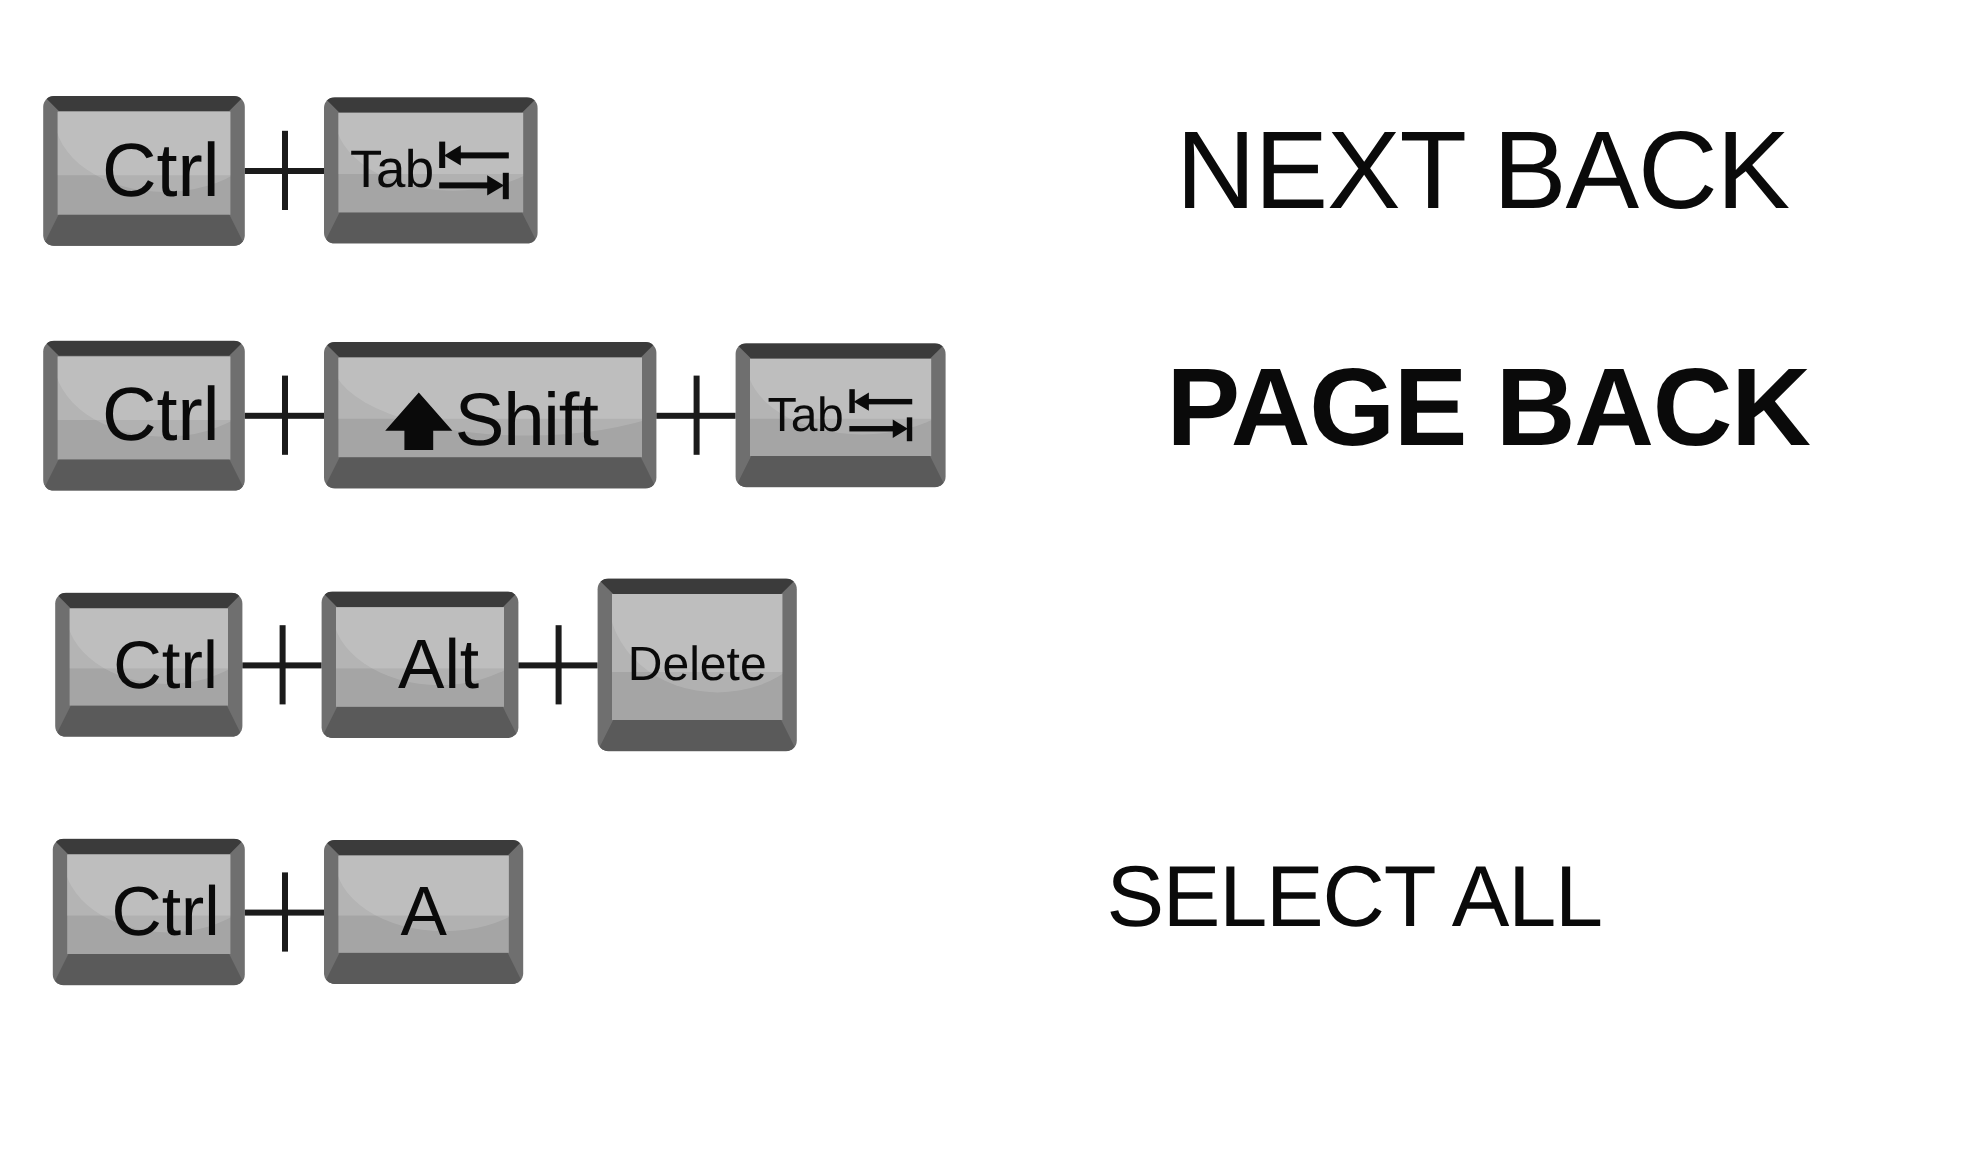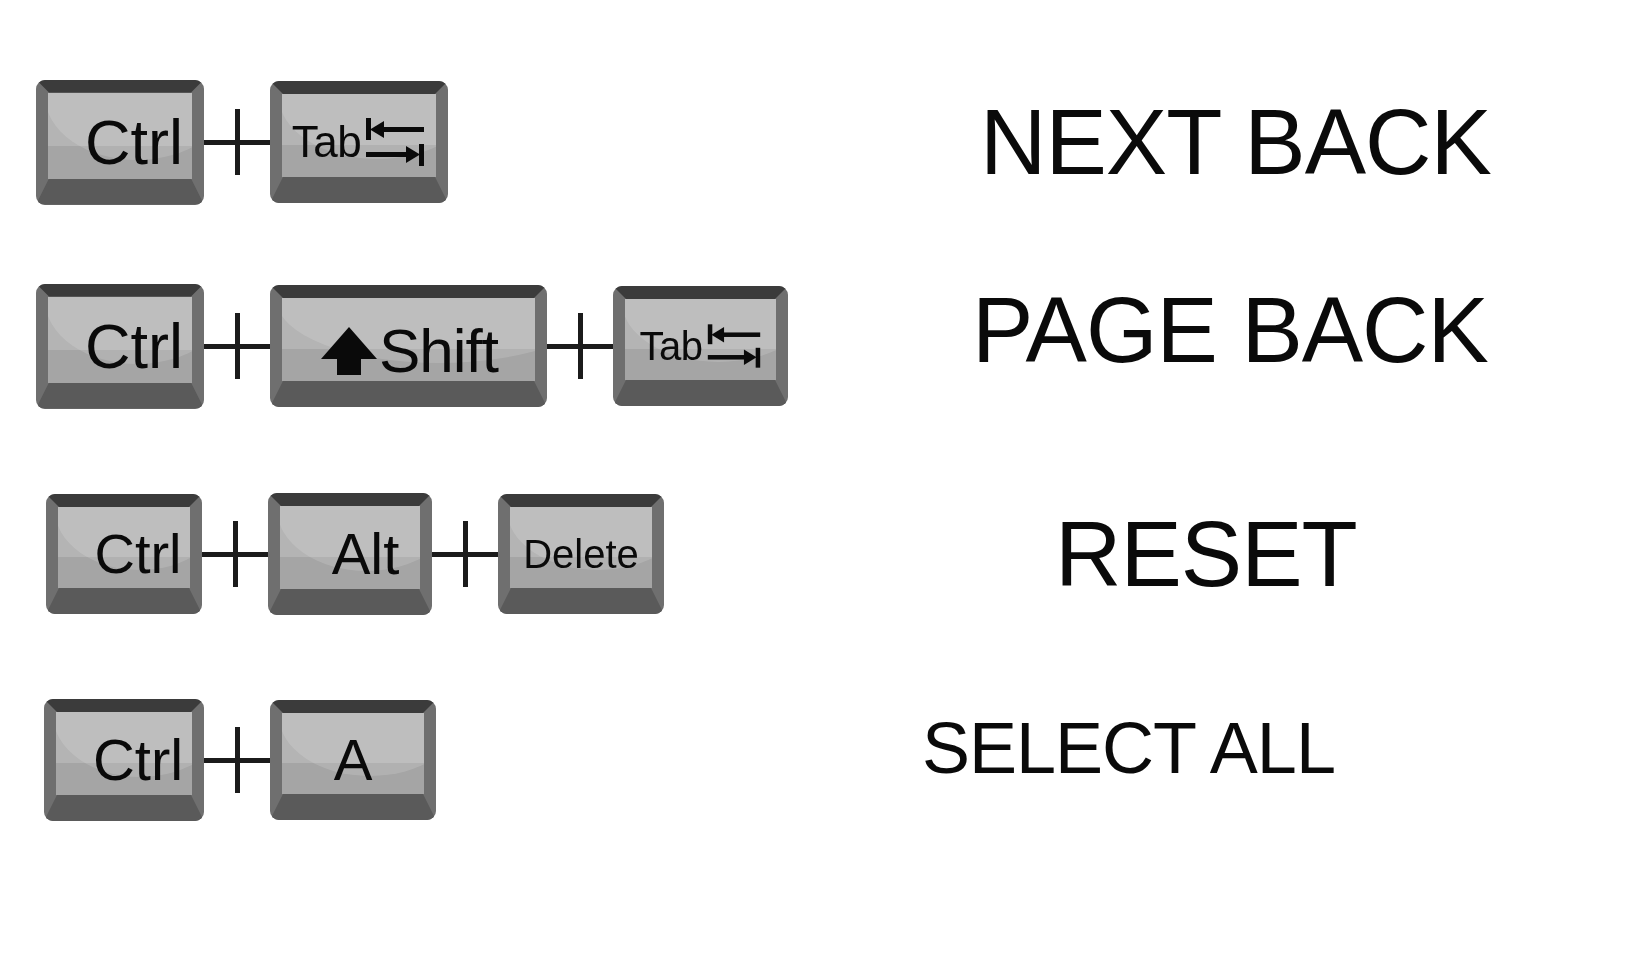--- a/index.html
+++ b/index.html
@@ -133,21 +133,21 @@
   
   .key.k-ctrl      { width: 168px; height: 125px; }
   .key.k-ctrl .legend      { font-size: 63px; margin-left: 28px; }
 
   .key.k-tab       { width: 178px; height: 122px; }
   .key.k-tab2      { width: 175px; height: 120px; }
   .key.k-shift     { width: 277px; height: 122px; }
   .key.k-shift .legend     { font-size: 56px; margin-top: 10px; }
   .key.k-alt       { width: 164px; height: 122px; }
   .key.k-alt .legend       { font-size: 58px; margin-left: 31px; }
-  .key.k-delete    { width: 166px; height: 120px; text-decoration: underline; }
+  .key.k-delete    { width: 166px; height: 144px; text-decoration: underline; }
   .key.k-delete .legend    { font-size: 40px; }
   .key.k-a         { width: 166px; height: 120px; }
   .key.k-a .legend         { font-size: 58px; }
 
   
   .tab-legend {
     display: flex;
     align-items: center;
     gap: 3px;
   }
@@ -292,21 +292,21 @@
                 <rect x="2" y="36" width="46" height="5" fill="#0a0a0a"></rect>
                 <polygon points="56,38.5 42,30 42,47" fill="#0a0a0a"></polygon>
               </svg>
             </span>
           </span>
         </div>
       </div>
 
     </div>
 
-    <div class="action-label" style="left:972px; top:2px; font-size:92px; letter-spacing:-1px;">PAGE BACK</div>
+    <div class="action-label" style="left:972px; top:12px; font-size:92px; letter-spacing:-1px;font-weight:bold;">PAGE BACK</div>
   </div>
 
   <div class="row" style="top:492px; height:124px;">
     <div class="combo" style="margin-left:46px;">
 
       <div class="key k-ctrl" style="width:156px;height:120px;">
         <div class="bevel-top"></div>
         <div class="face">
           <div class="gloss"></div>
         </div>
@@ -331,21 +331,20 @@
         <div class="bevel-top"></div>
         <div class="face">
           <div class="gloss"></div>
         </div>
         <div class="bevel-bottom"></div>
         <div class="legend">Delete</div>
       </div>
 
     </div>
 
-    <div class="action-label" style="left:1055px; top:16px; font-size:92px; letter-spacing:-1px;">RESET</div>
   </div>
 
   <div class="row" style="top:698px; height:124px;">
     <div class="combo" style="margin-left:44px;">
 
       <div class="key k-ctrl" style="width:160px;height:122px;">
         <div class="bevel-top"></div>
         <div class="face">
           <div class="gloss"></div>
         </div>

